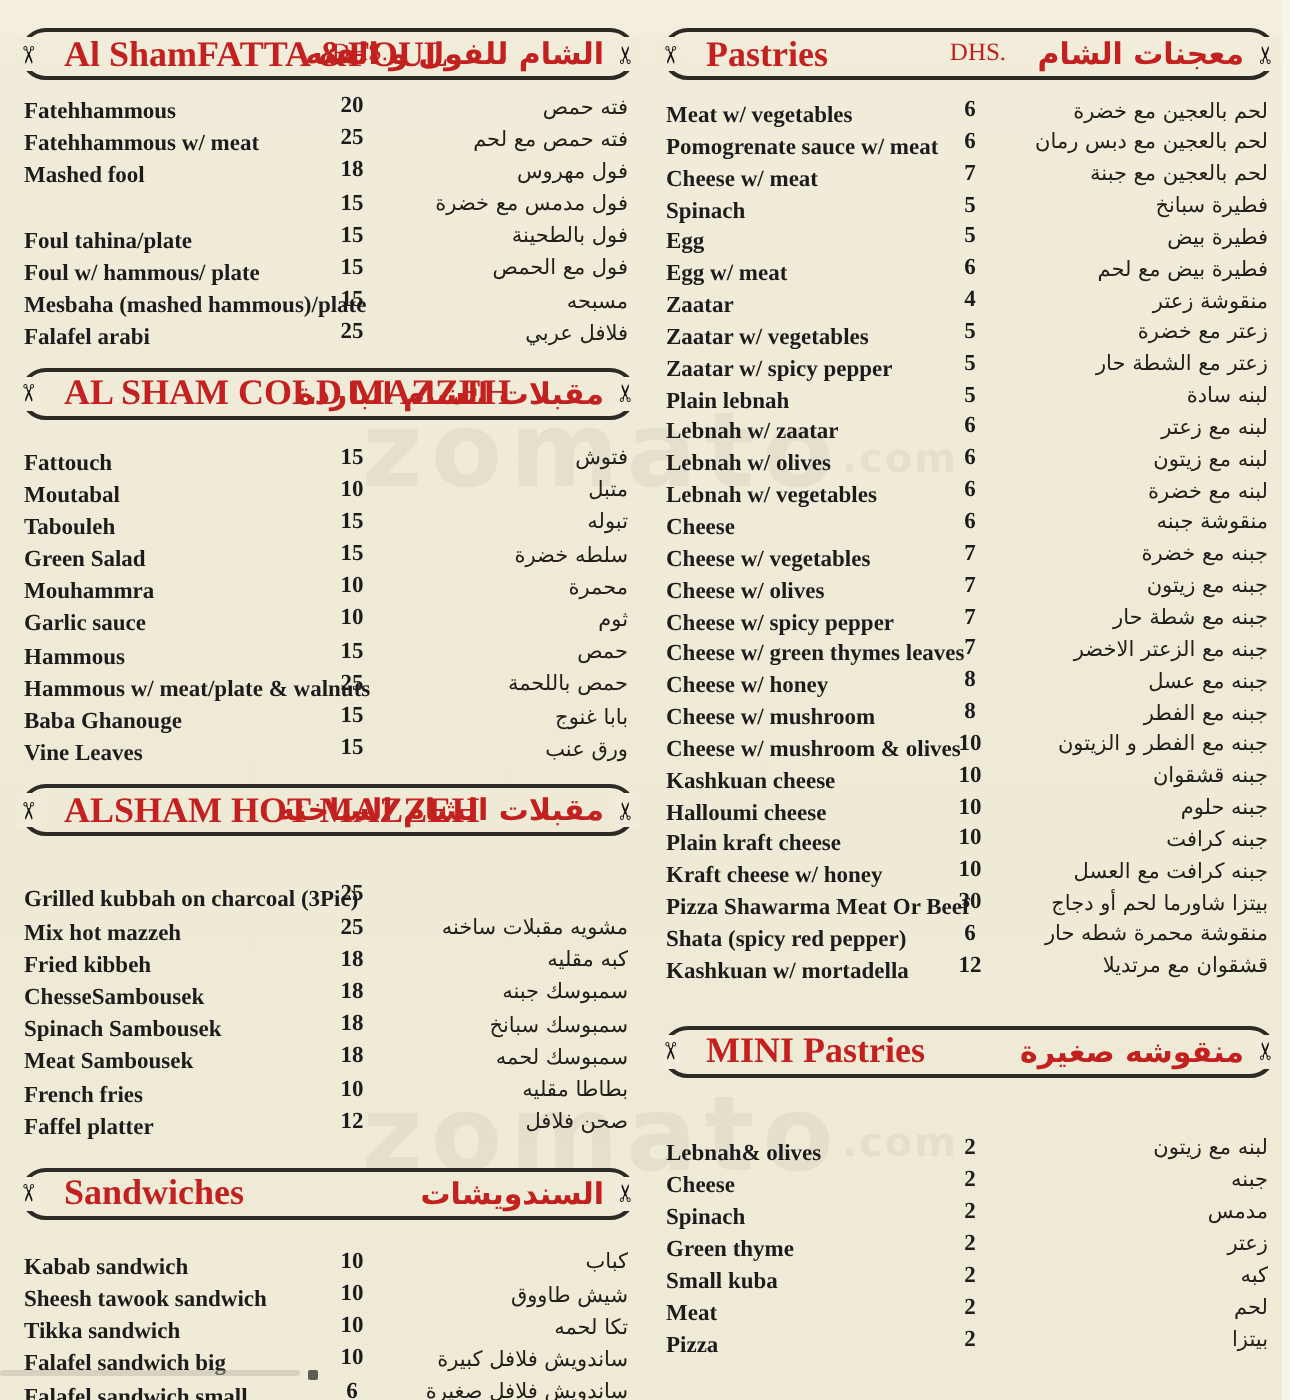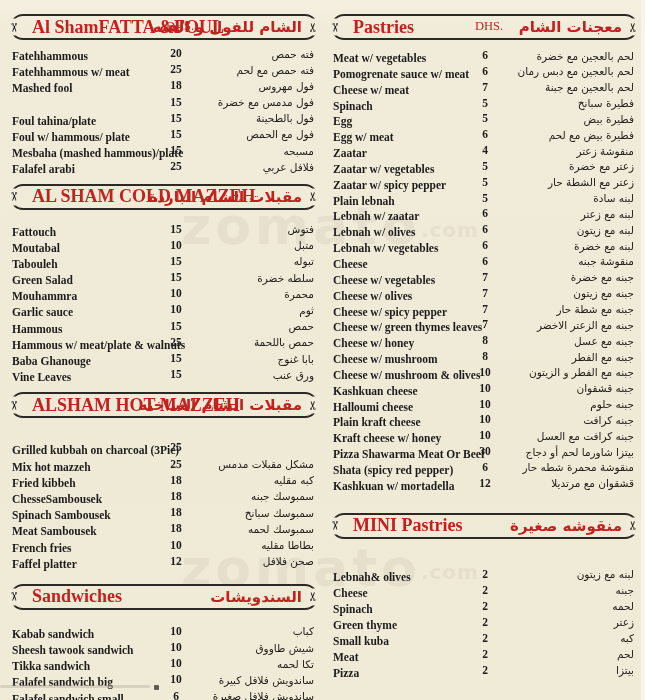--- a/index.html
+++ b/index.html
@@ -131,21 +131,21 @@
             <span class="orn-glyph">✂</span>
           </span>
           <span class="hdr-en">ALSHAM HOT MAZZEH</span>
           <span class="hdr-ar">مقبلات الشام الساخنه</span>
           <span class="orn-mask orn-right">
             <span class="orn-glyph">✂</span>
           </span>
         </div>
         <div class="items">
           <div class="row"><span class="en">Grilled kubbah on charcoal (3Pic)</span><span class="price">25</span></div>
-          <div class="row"><span class="en">Mix hot mazzeh</span><span class="price">25</span><span class="ar">مشكل مقبلات مدمس</span></div>
+          <div class="row"><span class="en">Mix hot mazzeh</span><span class="price">25</span><span class="ar">مشويه مقبلات ساخنه</span></div>
           <div class="row"><span class="en">Fried kibbeh</span><span class="price">18</span><span class="ar">كبه مقليه</span></div>
           <div class="row"><span class="en">ChesseSambousek</span><span class="price">18</span><span class="ar">سمبوسك جبنه</span></div>
           <div class="row"><span class="en">Spinach Sambousek</span><span class="price">18</span><span class="ar">سمبوسك سبانخ</span></div>
           <div class="row"><span class="en">Meat Sambousek</span><span class="price">18</span><span class="ar">سمبوسك لحمه</span></div>
           <div class="row"><span class="en">French fries</span><span class="price">10</span><span class="ar">بطاطا مقليه</span></div>
           <div class="row"><span class="en">Faffel platter</span><span class="price">12</span><span class="ar">صحن فلافل</span></div>
         </div>
       </div>
       <div class="section s-0-3">
         <div class="sec-header">
@@ -218,21 +218,21 @@
           </span>
           <span class="hdr-en">MINI Pastries</span>
           <span class="hdr-ar">منقوشه صغيرة</span>
           <span class="orn-mask orn-right">
             <span class="orn-glyph">✂</span>
           </span>
         </div>
         <div class="items">
           <div class="row"><span class="en">Lebnah&amp; olives</span><span class="price">2</span><span class="ar">لبنه مع زيتون</span></div>
           <div class="row"><span class="en">Cheese</span><span class="price">2</span><span class="ar">جبنه</span></div>
-          <div class="row"><span class="en">Spinach</span><span class="price">2</span><span class="ar">لحمه</span></div>
+          <div class="row"><span class="en">Spinach</span><span class="price">2</span><span class="ar">مدمس</span></div>
           <div class="row"><span class="en">Green thyme</span><span class="price">2</span><span class="ar">زعتر</span></div>
           <div class="row"><span class="en">Small kuba</span><span class="price">2</span><span class="ar">كبه</span></div>
           <div class="row"><span class="en">Meat</span><span class="price">2</span><span class="ar">لحم</span></div>
           <div class="row"><span class="en">Pizza</span><span class="price">2</span><span class="ar">بيتزا</span></div>
         </div>
       </div>
     </div>
 
   <div class="edge-r"></div>
   <div class="smudge"></div>

